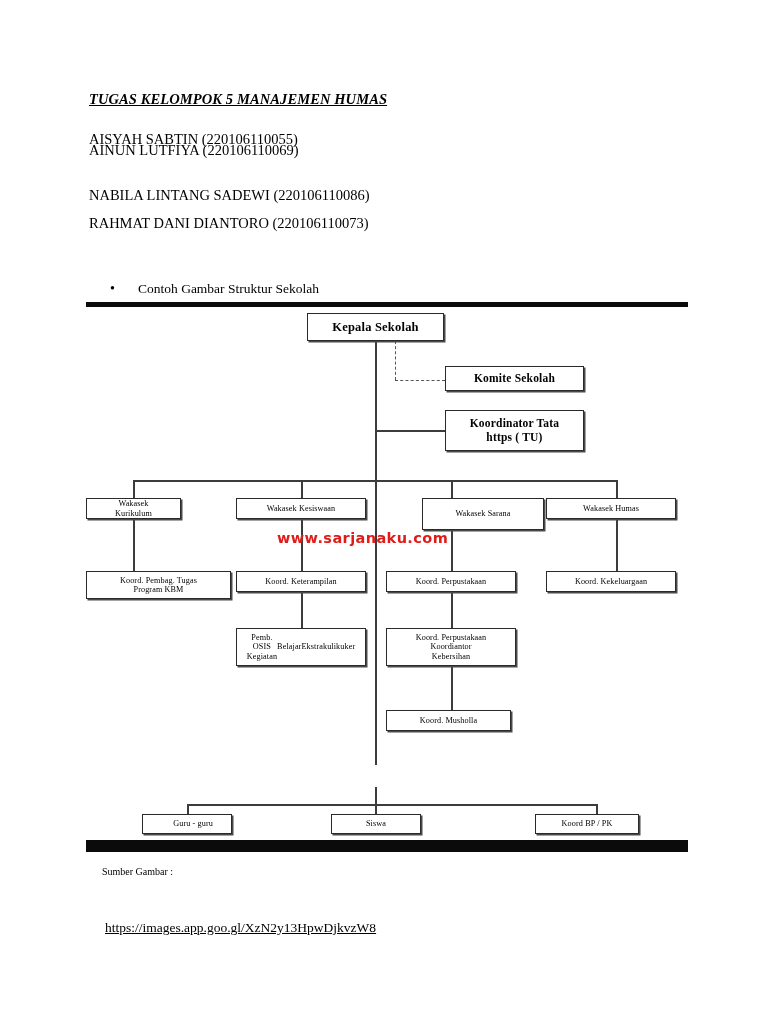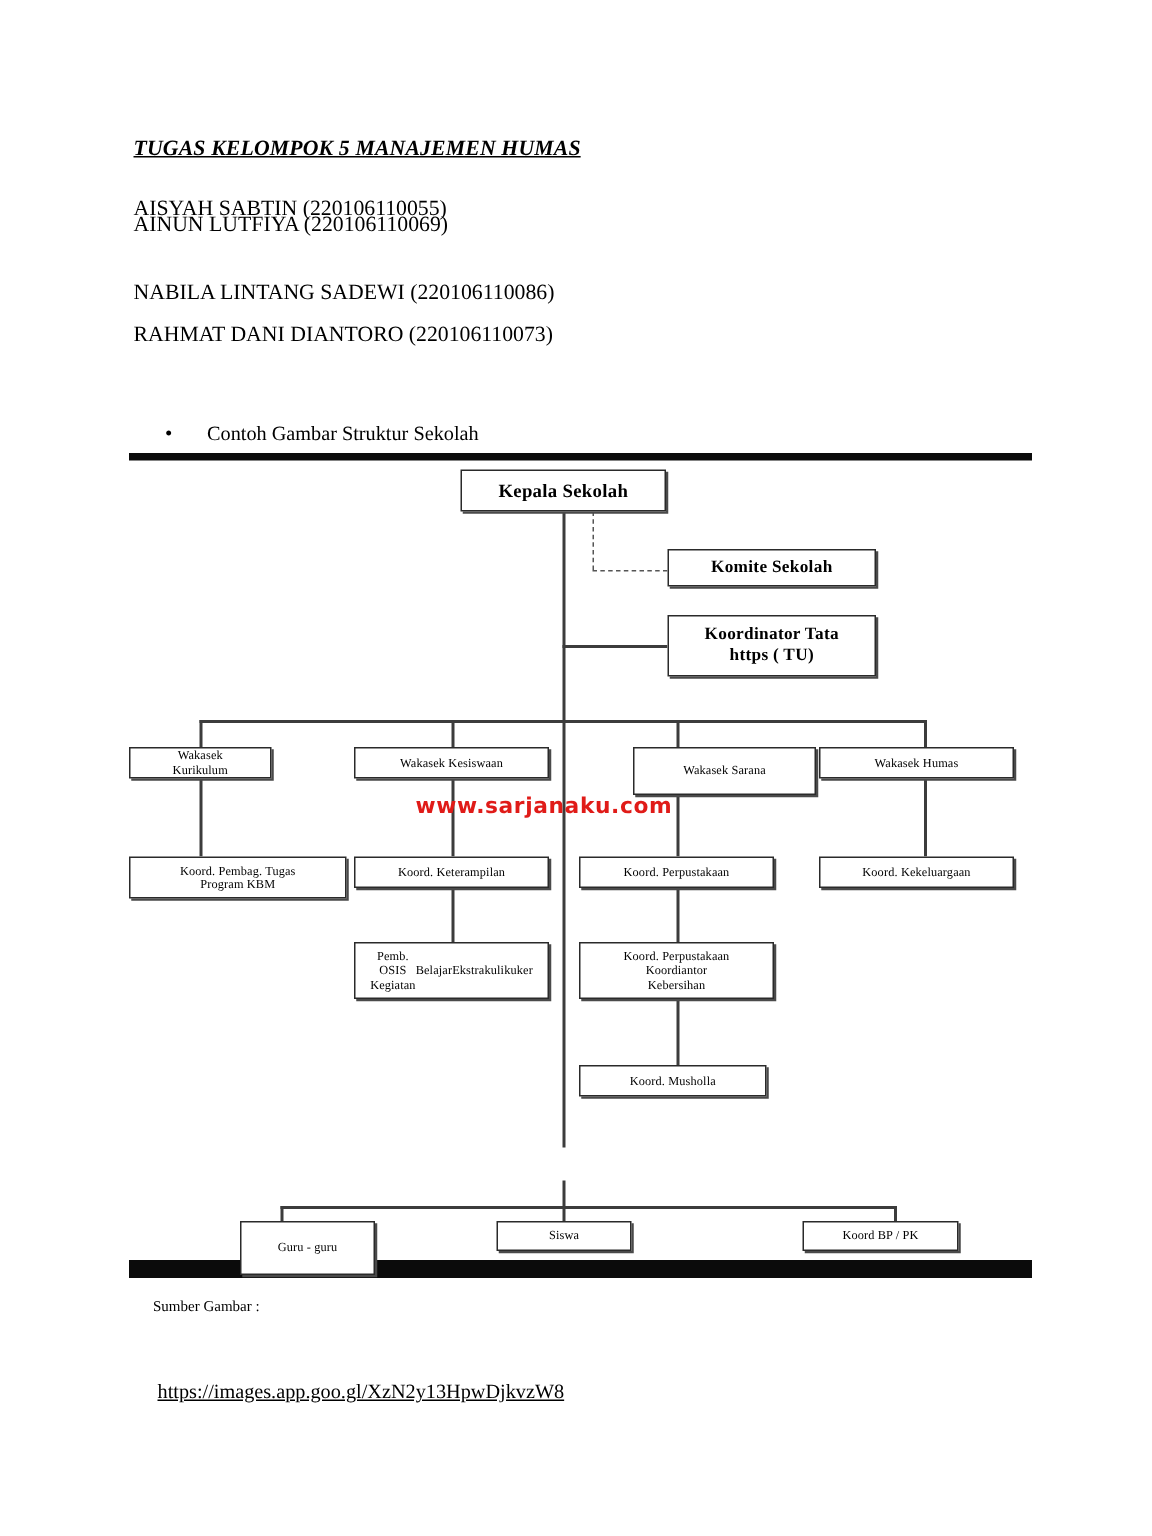--- a/index.html
+++ b/index.html
@@ -255,21 +255,21 @@
     <span>Koord. Musholla</span>
   </div>
 
 
   <div class="ln ln-h" style="left:104px; top:502px; width:409px;"></div>
   <div class="ln ln-v" style="left:292px; top:485px; height:17px;"></div>
   <div class="ln ln-v" style="left:104px; top:502px; height:10px;"></div>
   <div class="ln ln-v" style="left:292px; top:502px; height:10px;"></div>
   <div class="ln ln-v" style="left:513px; top:502px; height:10px;"></div>
 
-  <div class="node node-small" style="left:77px; top:512px; width:90px; height:36px;">
+  <div class="node node-small" style="left:59px; top:512px; width:90px; height:20px;justify-content:flex-end;">
     <span>Guru - guru</span>
   </div>
   <div class="node node-small" style="left:248px; top:512px; width:90px; height:20px;">
     <span>Siswa</span>
   </div>
   <div class="node node-small" style="left:452px; top:512px; width:104px; height:20px;">
     <span>Koord BP / PK</span>
   </div>
 
 </div>

